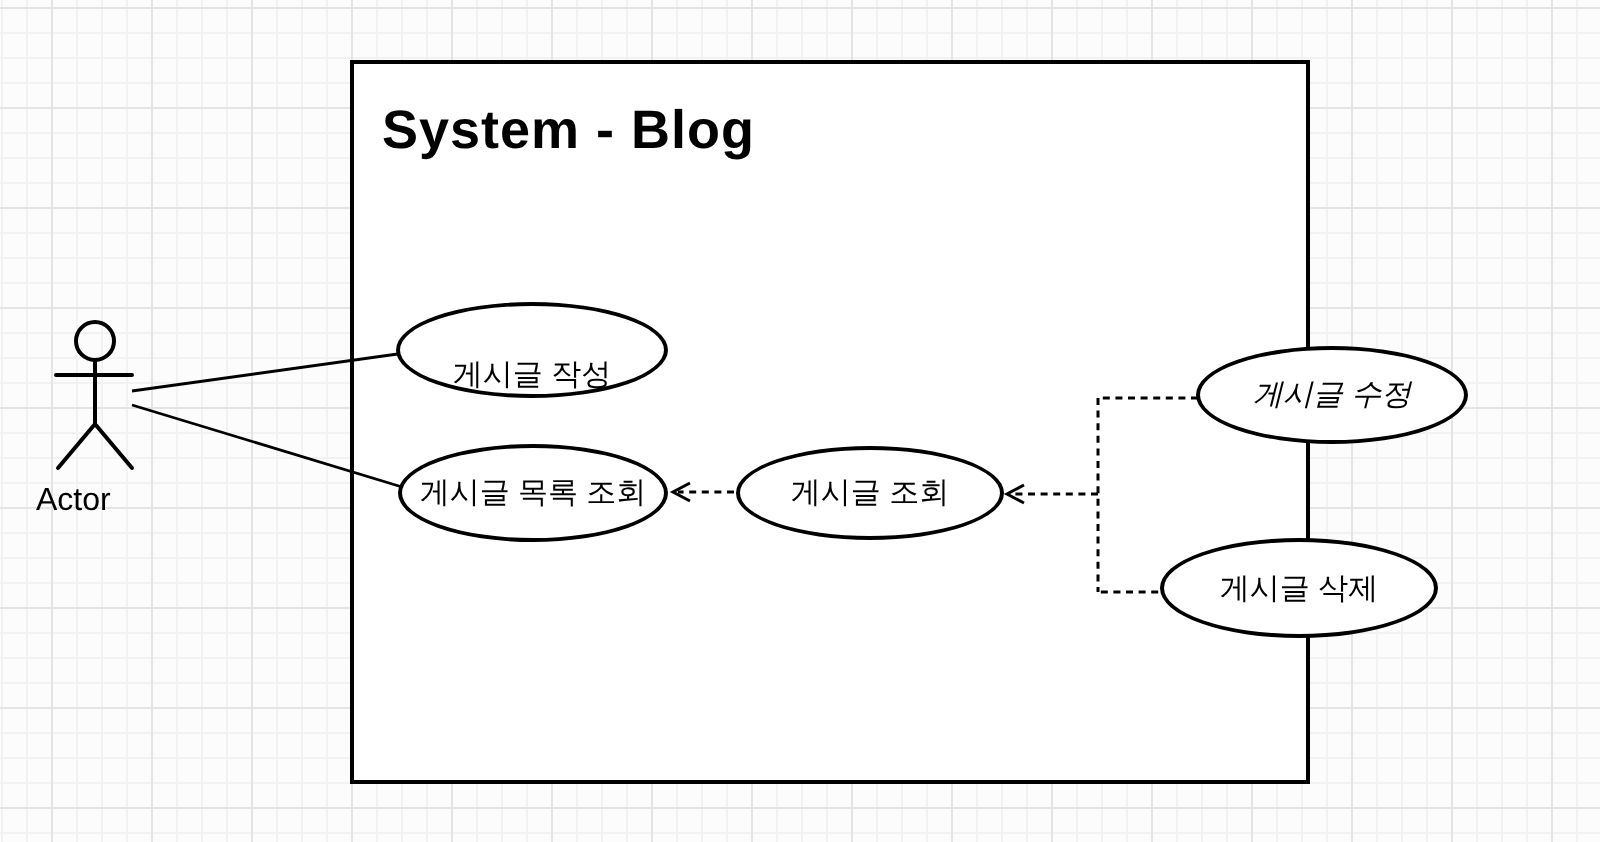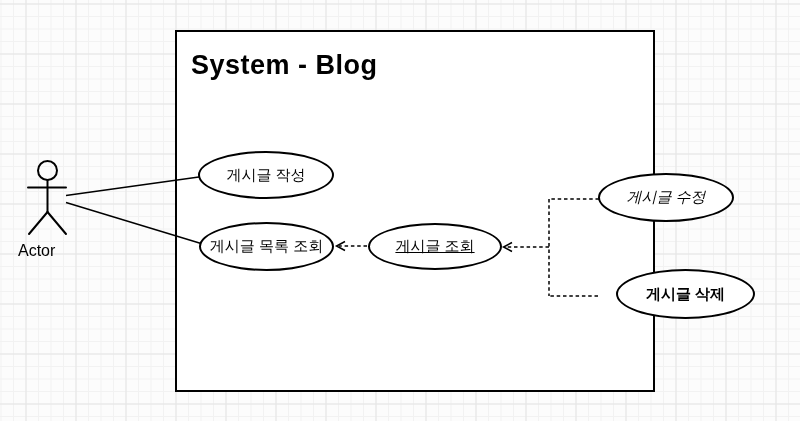--- a/index.html
+++ b/index.html
@@ -58,25 +58,25 @@
     border: 2px solid #000;
     border-radius: 50%;
     background: #fff;
     display: flex;
     align-items: center;
     justify-content: center;
     z-index: 3;
     font-size: 15px;
     white-space: nowrap;
   }
-  .uc-write  { left: 198px; top: 151px; width: 136px; height: 48px; }
+  .uc-write  { left: 198px; top: 151px; width: 136px; height: 48px; align-items: flex-end; }
   .uc-list   { left: 199px; top: 222px; width: 135px; height: 49px; text-align: center; }
-  .uc-read   { left: 368px; top: 223px; width: 134px; height: 47px; text-decoration: underline; }
+  .uc-read   { left: 368px; top: 223px; width: 134px; height: 47px; }
   .uc-update { left: 598px; top: 173px; width: 136px; height: 49px; font-style: italic; }
-  .uc-delete { left: 616px; top: 269px; width: 139px; height: 50px; font-weight: bold; }
+  .uc-delete { left: 580px; top: 269px; width: 139px; height: 50px; }
   .actor-label {
     position: absolute;
     left: 18px;
     top: 242px;
     width: 60px;
     text-align: left;
     font-size: 16px;
     z-index: 3;
   }
 </style>

